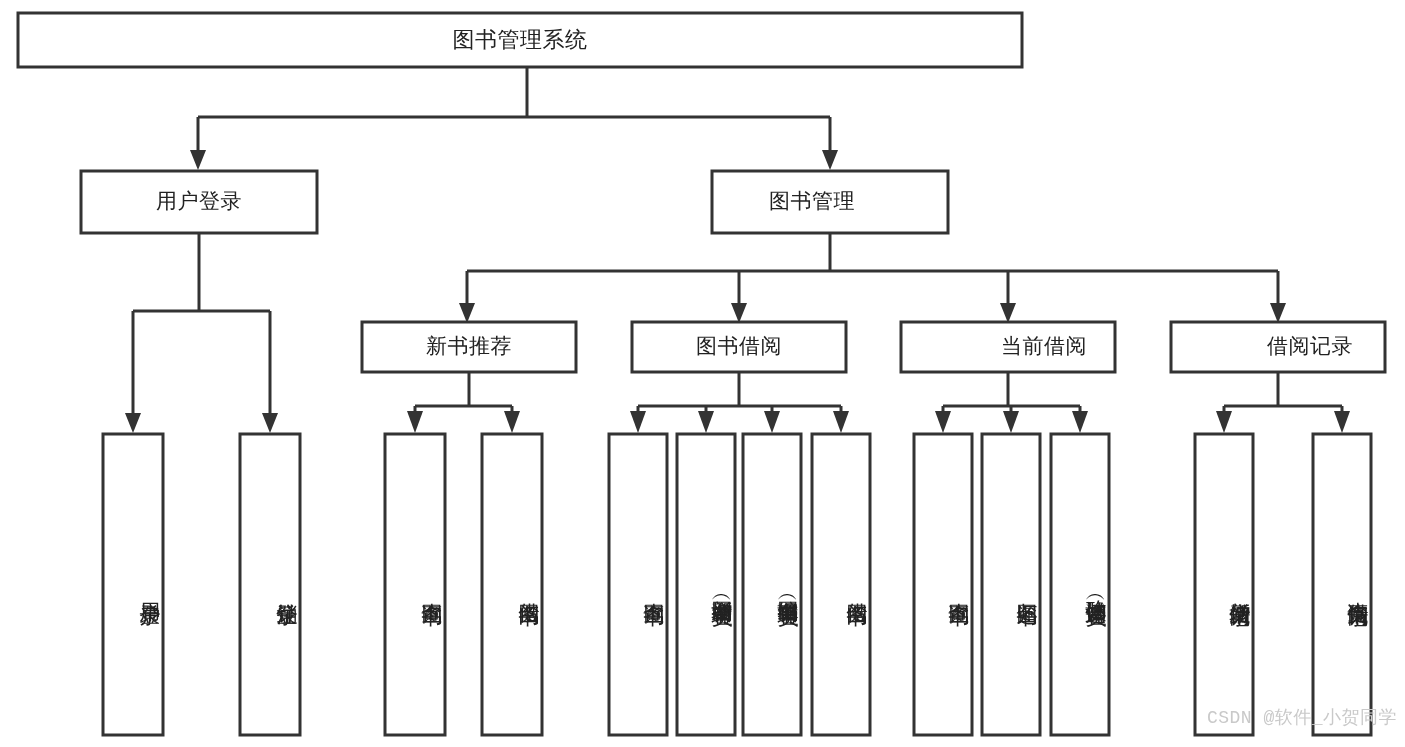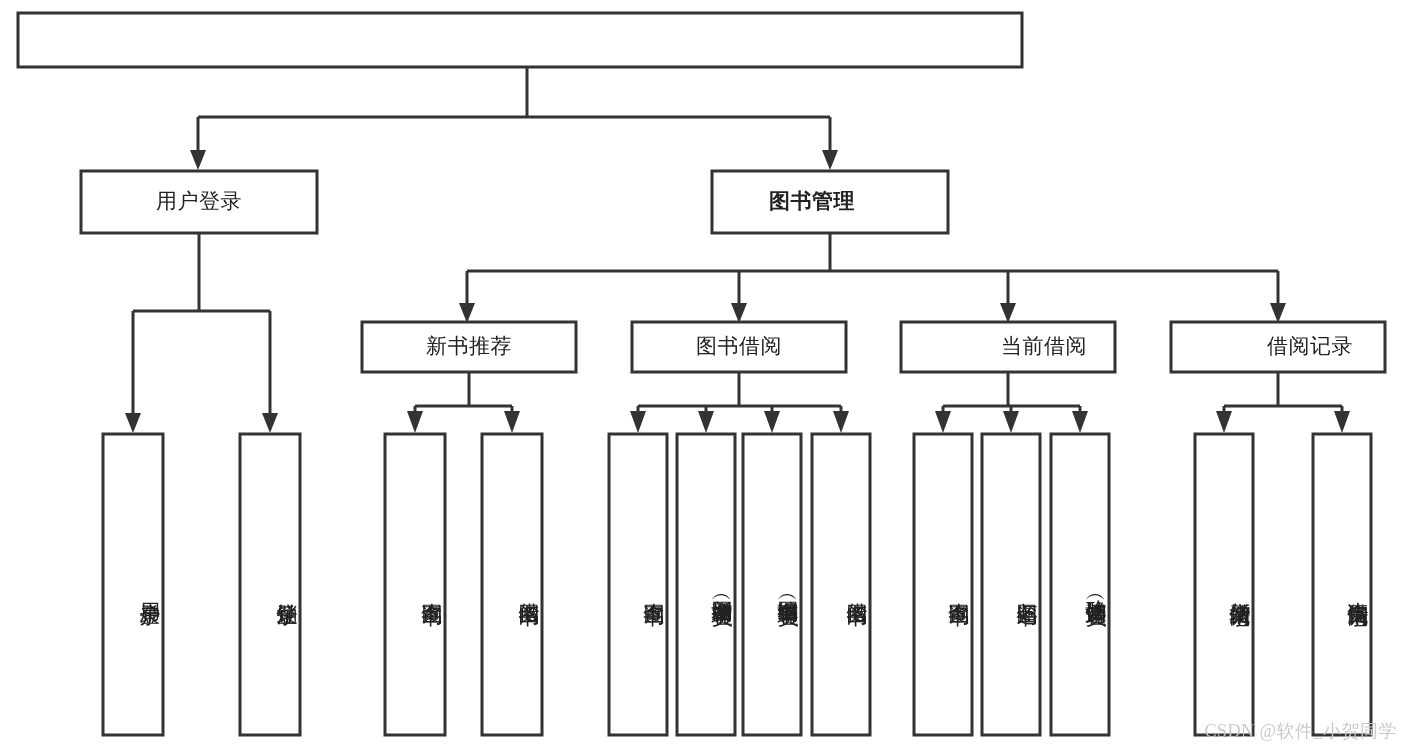--- a/index.html
+++ b/index.html
@@ -65,24 +65,24 @@
     align-items: flex-start;
     justify-content: center;
     padding-top: 6px;
   }
   .node-label.root {
     font-size: 22px;
   }
   #watermark {
     position: absolute;
     right: 8px;
-    bottom: 4px;
+    bottom: 18px;
     color: #c9c9c9;
     font-size: 18px;
-    font-family: Liberation Serif, serif;
+    font-family: Liberation Mono, monospace;
     white-space: nowrap;
     letter-spacing: 0.5px;
   }
 </style>
 </head>
 <body>
 
 <div id="diagram-root">
 
   <svg id="diagram-svg" viewBox="0 0 1405 747">
@@ -169,23 +169,24 @@
 
     <rect class="node-box" x="914" y="434" width="58" height="301"></rect>
     <rect class="node-box" x="982" y="434" width="58" height="301"></rect>
     <rect class="node-box" x="1051" y="434" width="58" height="301"></rect>
 
     <rect class="node-box" x="1195" y="434" width="58" height="301"></rect>
     <rect class="node-box" x="1313" y="434" width="58" height="301"></rect>
 
   </svg>
 
+  <div class="node-label horizontal root" style="left:18px; top:13px; width:1004px; height:54px;">图书管理系统</div>
 
   <div class="node-label horizontal" style="left:81px; top:171px; width:236px; height:62px;">用户登录</div>
-  <div class="node-label horizontal" style="left:712px; top:171px; width:200px; height:62px;font-weight:bold;">图书管理</div>
+  <div class="node-label horizontal" style="left:712px; top:171px; width:200px; height:62px;">图书管理</div>
 
   <div class="node-label horizontal" style="left:632px; top:322px; width:214px; height:50px;">图书借阅</div>
   <div class="node-label horizontal" style="left:362px; top:322px; width:214px; height:50px;">新书推荐</div>
   <div class="node-label horizontal" style="left:901px; top:322px; width:214px; height:50px;margin-left:36px;">当前借阅</div>
   <div class="node-label horizontal" style="left:1171px; top:322px; width:214px; height:50px;margin-left:32px;">借阅记录</div>
 
   <div class="node-label vertical" style="left:103px; top:434px; width:60px; height:301px;">用户登录</div>
   <div class="node-label vertical" style="left:240px; top:434px; width:60px; height:301px;">注销登录</div>
 
   <div class="node-label vertical" style="left:385px; top:434px; width:60px; height:301px;">查询图书</div>

